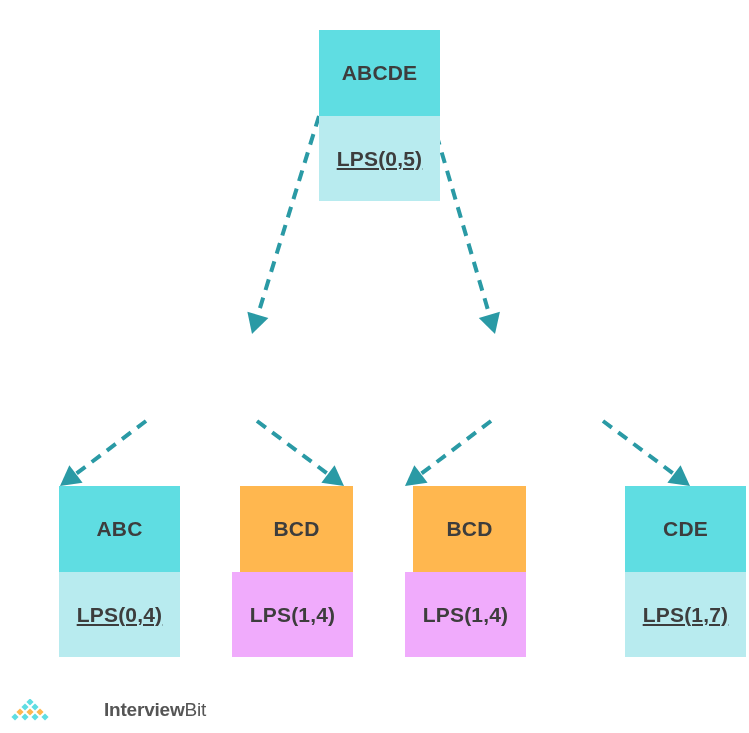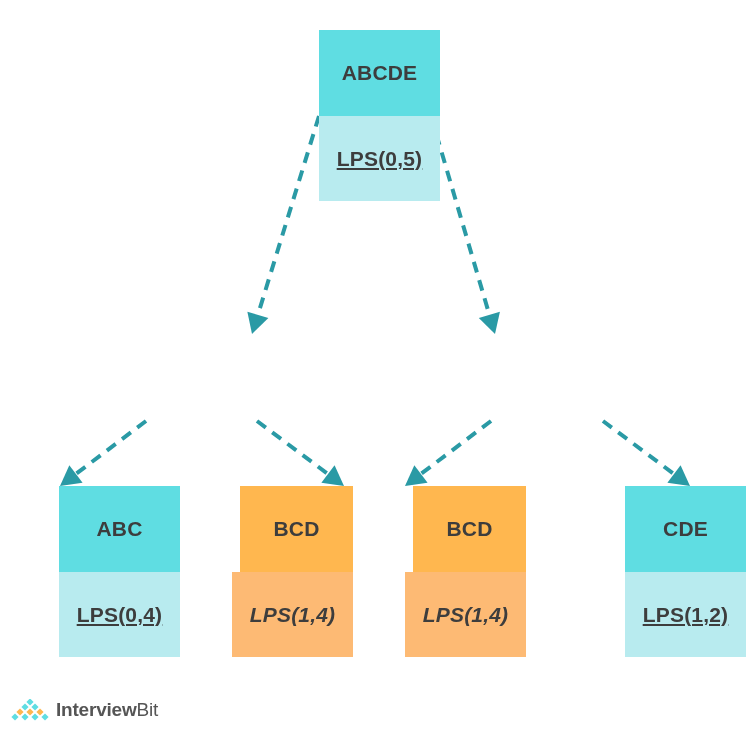--- a/index.html
+++ b/index.html
@@ -7,30 +7,30 @@
            font-family: "Liberation Sans", "DejaVu Sans", sans-serif; }
     #edges { position: absolute; left: 0; top: 0; }
     .node { position: absolute; width: 121px; }
     .node .top, .node .bot {
       height: 85px; display: flex; align-items: center; justify-content: center;
       font-weight: bold; font-size: 21px; color: #3d3d3d; letter-spacing: 0.2px;
     }
     .node.teal .top { background: #5fdde2; }
     .node.teal .bot { background: #b8ebef; text-decoration: underline; }
     .node.orange .top { background: #ffb74f; margin-left: 8px; }
-    .node.orange .bot { background: #fdba74; font-style: italic; }
+    .node.orange .bot { background: #f0abfc; }
     .node .top { height: 86px; }
     #n-root { left: 319px; top: 30px; }
     #n-l1 { left: 146px; top: 250px; }
     #n-r1 { left: 491px; top: 250px; }
     #n-ll { left: 59px; top: 486px; }
     #n-lr { left: 232px; top: 486px; }
     #n-rl { left: 405px; top: 486px; }
     #n-rr { left: 579px; top: 486px; margin-left: 46px; }
-    .logo { position: absolute; left: 8px; top: 699px; display: flex; align-items: center; }
+    .logo { position: absolute; left: 8px; top: 699px; display: flex; align-items: center; gap: 48px; }
     .logo-text { font-size: 19px; color: #555555; margin-left: 4px; letter-spacing: -0.2px; }
     .logo-text .b1 { font-weight: bold; }
     .logo-text .b2 { font-weight: normal; }
   </style>
 </head>
 <body>
 
 <svg id="edges" width="749" height="733">
   <defs>
     <marker id="ah" markerWidth="10" markerHeight="10" refX="8" refY="5" orient="auto" markerUnits="userSpaceOnUse" viewBox="0 0 10 10">
@@ -67,21 +67,21 @@
 <div class="node orange" id="n-lr">
   <div class="top">BCD</div>
   <div class="bot">LPS(1,4)</div>
 </div>
 <div class="node orange" id="n-rl">
   <div class="top">BCD</div>
   <div class="bot">LPS(1,4)</div>
 </div>
 <div class="node teal" id="n-rr">
   <div class="top">CDE</div>
-  <div class="bot">LPS(1,2)</div>
+  <div class="bot">LPS(1,7)</div>
 </div>
 
 <div class="logo">
   <svg width="44" height="22" viewBox="0 0 44 22">
     <g id="logo-diamonds">
         <polygon points="22,-0.6000000000000001 25.6,3 22,6.6 18.4,3" fill="#5fdde2"></polygon>
         <polygon points="17,4.4 20.6,8 17,11.6 13.4,8" fill="#5fdde2"></polygon>
         <polygon points="27,4.4 30.6,8 27,11.6 23.4,8" fill="#5fdde2"></polygon>
         <polygon points="12,9.4 15.6,13 12,16.6 8.4,13" fill="#ffb74f"></polygon>
         <polygon points="22,9.4 25.6,13 22,16.6 18.4,13" fill="#ffb74f"></polygon>

